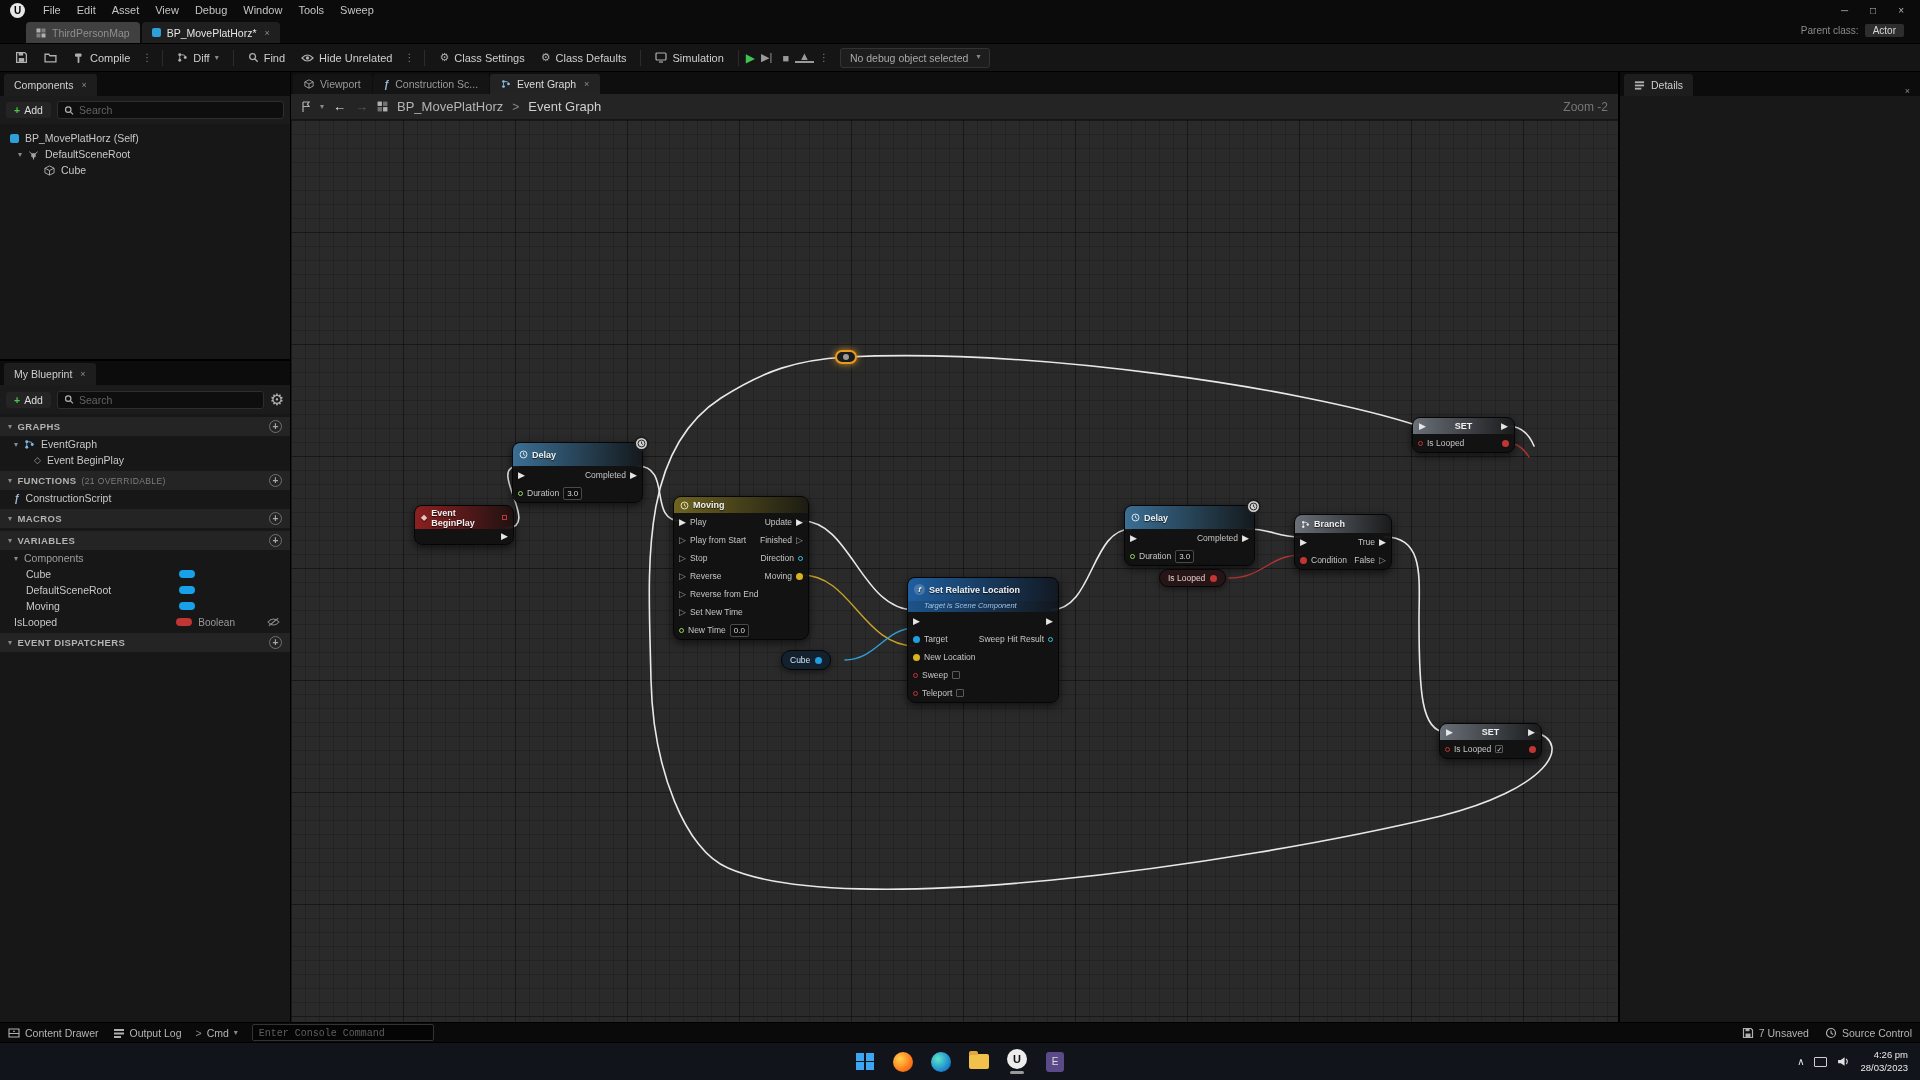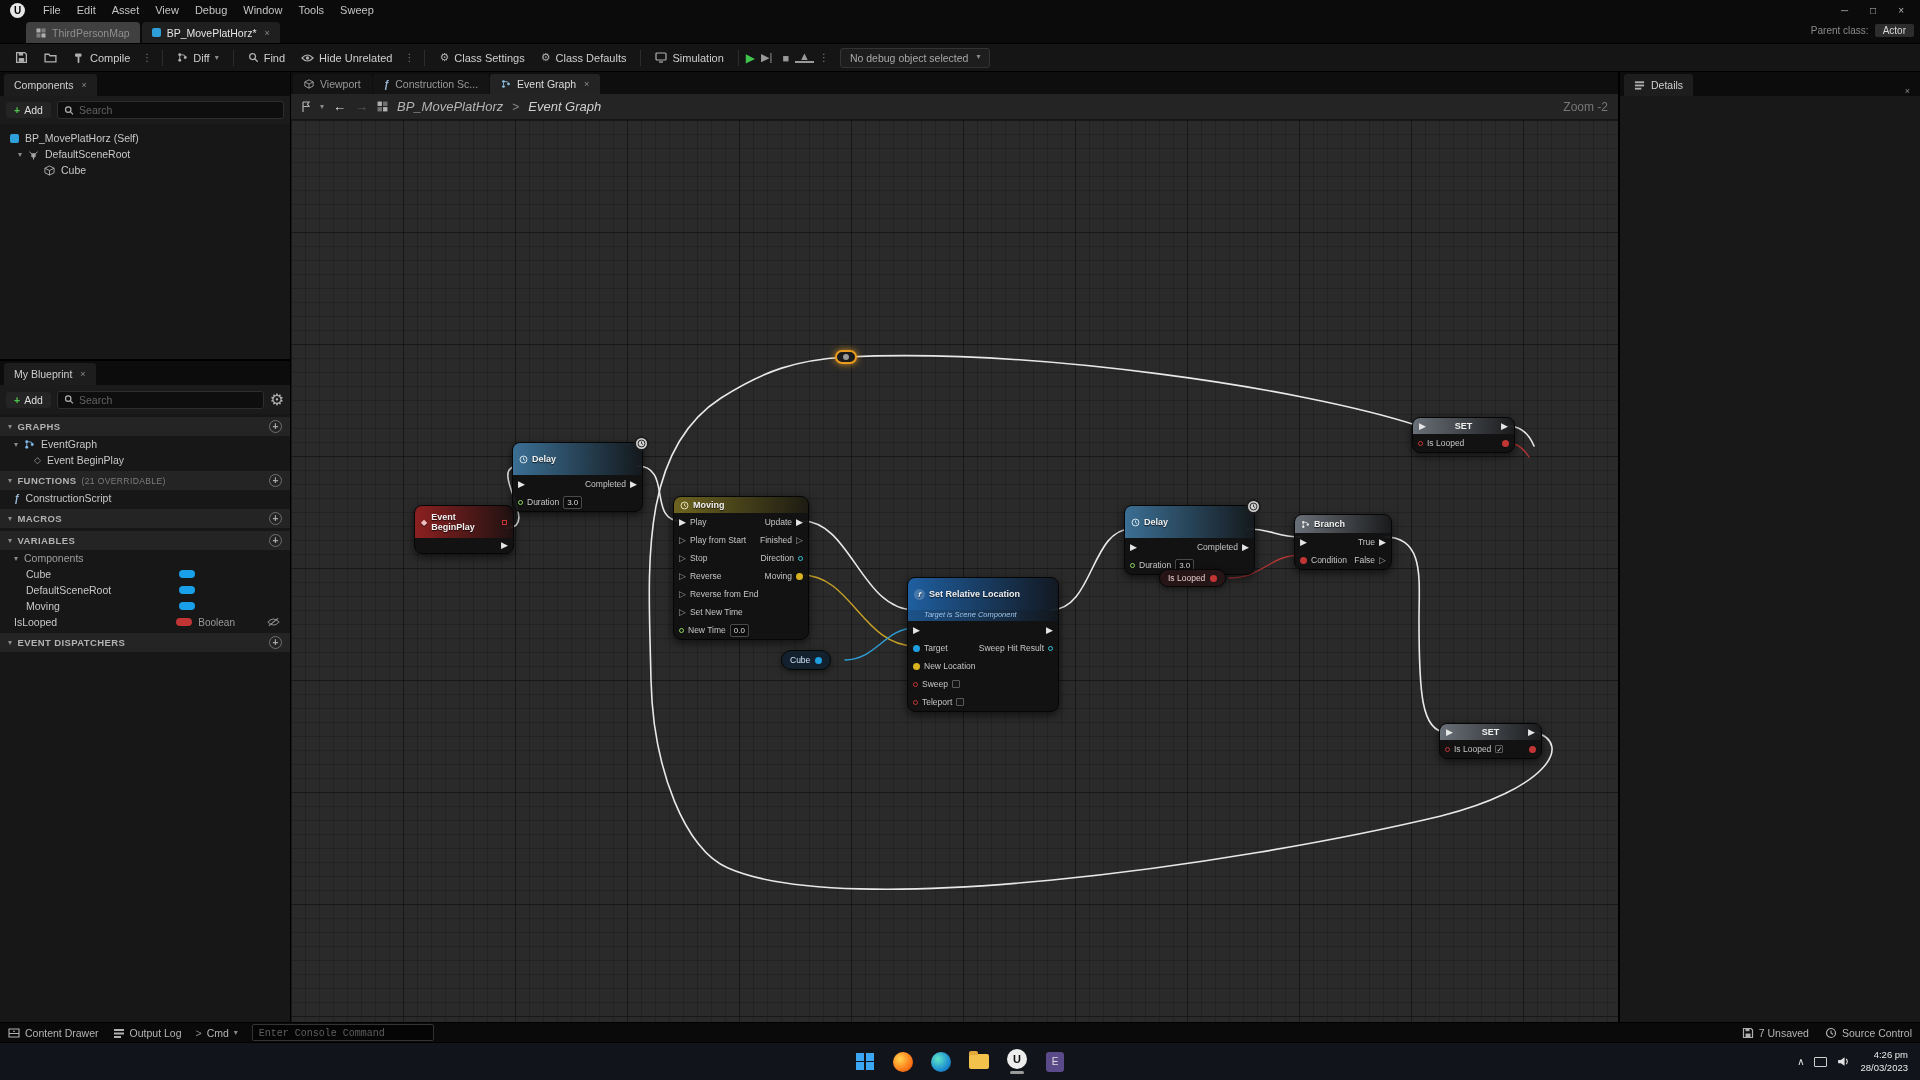--- a/index.html
+++ b/index.html
@@ -12,21 +12,21 @@
   .ue-logo { width:15px; height:15px; border-radius:50%; background:#e8e8e8; color:#000; font-weight:bold; font-size:10px; text-align:center; line-height:15px; margin:0 10px 0 4px; }
   .menu-item { padding:2px 8px; cursor:default; }
   .win-controls { margin-left:auto; display:flex; gap:22px; font-size:10px; color:#bbb; padding-right:10px; }
 
   
   .tabstrip { height:23px; background:#0b0b0b; display:flex; align-items:flex-end; padding-left:26px; font-size:10.5px; position:relative; }
   .doc-tab { height:21px; display:flex; align-items:center; gap:6px; padding:0 10px; color:#8f8f8f; background:#404040; border-radius:4px 4px 0 0; margin-right:2px; }
   .doc-tab.active { background:#1f1f1f; color:#e4e4e4; }
   .tab-x { color:#8a8a8a; font-size:9px; margin-left:2px; }
   .bp-ic { width:9px; height:9px; border-radius:2px; background:#2e9fd8; display:inline-block; }
-  .parent-class { position:absolute; right:6px; top:4px; font-size:10px; color:#8a8a8a; display:flex; align-items:center; gap:6px; }
+  .parent-class { position:absolute; right:16px; top:4px; font-size:10px; color:#8a8a8a; display:flex; align-items:center; gap:6px; }
   .parent-class .chip { background:#2d2d2d; color:#d8d8d8; padding:1px 8px; border-radius:2px; }
 
   
   .toolbar { height:29px; background:#151515; border-top:1px solid #000; border-bottom:1px solid #000; display:flex; align-items:center; padding:0 8px; gap:2px; font-size:11px; color:#cfcfcf; }
   .tb-btn { display:flex; align-items:center; gap:5px; padding:4px 7px; border-radius:3px; white-space:nowrap; }
   .tb-sep { width:1px; height:16px; background:#2c2c2c; margin:0 5px; }
   .tb-dots { color:#7d7d7d; padding:0 3px; font-size:10px; }
   .play { color:#3fc54d; font-size:12px; }
   .pctl { color:#9a9a9a; font-size:11px; padding:0 4px; }
   .eject { border-bottom:2px solid #9a9a9a; line-height:9px; display:inline-block; }
@@ -56,37 +56,37 @@
   .mb-row { height:16px; display:flex; align-items:center; gap:6px; padding-left:14px; font-size:10.5px; color:#c8c8c8; flex:none; }
   .var-pill { width:16px; height:8px; border-radius:4px; background:#18a0e8; margin-left:auto; margin-right:95px; }
   .var-pill.red { background:#c23535; margin:0; }
   .caret { color:#8a8a8a; font-size:8px; }
 
   
   .graph-tabs { height:22px; background:#0e0e0e; display:flex; align-items:flex-end; padding-left:2px; font-size:10.5px; flex:none; }
   .gtab { height:20px; display:flex; align-items:center; gap:6px; padding:0 11px; color:#9a9a9a; background:#141414; border-radius:3px 3px 0 0; margin-right:1px; }
   .gtab.active { background:#232323; color:#dcdcdc; }
   .graph-bread { height:26px; background:#242424; display:flex; align-items:center; padding:0 10px; gap:9px; color:#a8a8a8; font-size:11px; border-bottom:1px solid #151515; flex:none; }
-  .bread-txt { font-size:13px; color:#b4b4b4;font-style:italic; }
+  .bread-txt { font-size:13px; color:#b4b4b4; }
   .bread-sep { color:#8a8a8a; font-size:12px; }
   .zoom { margin-left:auto; color:#767676; font-size:12px; }
 
   
   .graph-canvas { position:relative; flex:1; overflow:hidden;
     background-color:#2a2a2a;
     background-image:
       linear-gradient(rgba(0,0,0,.32) 1px, transparent 1px),
       linear-gradient(90deg, rgba(0,0,0,.32) 1px, transparent 1px),
       linear-gradient(rgba(0,0,0,.16) 1px, transparent 1px),
       linear-gradient(90deg, rgba(0,0,0,.16) 1px, transparent 1px);
     background-size:112px 112px,112px 112px,14px 14px,14px 14px; }
   .watermark { position:absolute; right:18px; bottom:14px; font-size:44px; font-weight:bold; letter-spacing:1px; color:#767676; opacity:.55; }
 
   .node { position:absolute; background:rgba(17,17,17,.94); border:1px solid #060606; border-radius:8px; box-shadow:0 3px 9px rgba(0,0,0,.6); color:#c6c6c6; font-size:8.5px; }
-  .nhead { display:flex; align-items:center; gap:4px; padding:0 6px; height:32px; font-weight:bold; font-size:9px; color:#f0f0f0; border-radius:7px 7px 0 0; text-shadow:0 1px 1px rgba(0,0,0,.7); }
+  .nhead { display:flex; align-items:center; gap:4px; padding:0 6px; height:23px; font-weight:bold; font-size:9px; color:#f0f0f0; border-radius:7px 7px 0 0; text-shadow:0 1px 1px rgba(0,0,0,.7); }
   .nhead.red   { background:linear-gradient(90deg,#8c2020,rgba(70,16,16,.25)); }
   .nhead.steel { background:linear-gradient(90deg,#3b6f94,rgba(26,46,62,.25)); }
   .nhead.olive { background:linear-gradient(90deg,#6e6420,rgba(62,56,20,.25)); height:16px; }
   .nhead.blue  { background:linear-gradient(90deg,#1f5fa0,rgba(18,40,70,.3)); }
   .set-head { position:relative; display:flex; align-items:center; justify-content:space-between; height:16px; padding:0 6px; border-radius:7px 7px 0 0; background:linear-gradient(90deg,#6a7078,rgba(42,46,50,.3)); }
   .set-title { position:absolute; left:0; right:0; text-align:center; font-weight:bold; font-size:9px; color:#f0f0f0; }
   .sub { font-weight:normal; font-style:italic; font-size:7.5px; color:#9fc3e8; padding:0 6px 2px 16px; background:linear-gradient(90deg,rgba(31,95,160,.85),rgba(18,40,70,.2)); }
   .nrow { display:flex; align-items:center; justify-content:space-between; padding:0 5px; height:18px; }
   .pl,.pr { display:flex; align-items:center; gap:4px; }
   .exec { font-size:9px; color:#e6e6e6; line-height:1; }

